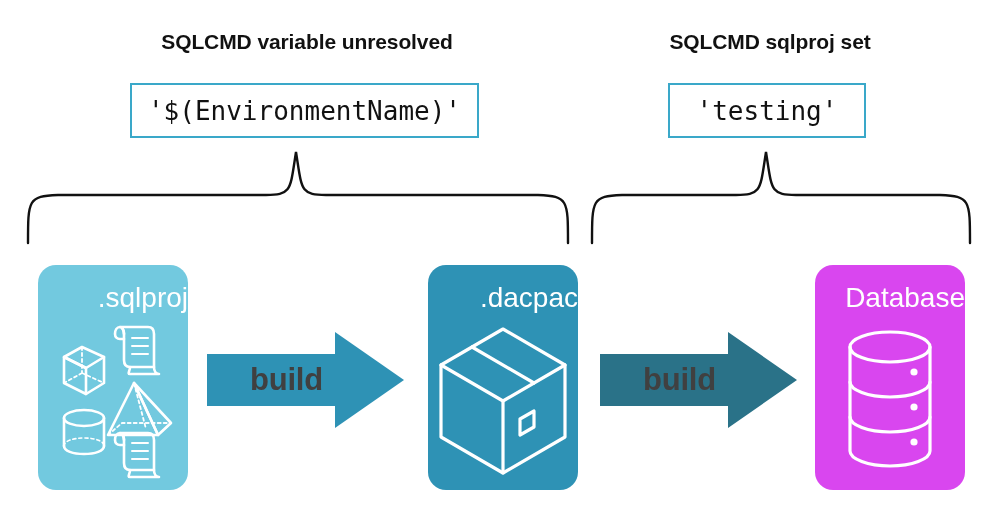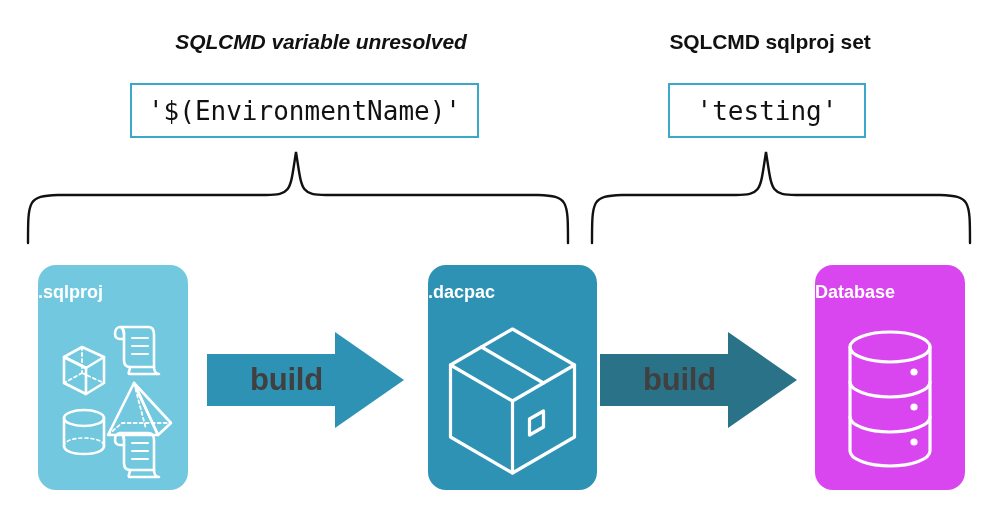--- a/index.html
+++ b/index.html
@@ -24,21 +24,21 @@
   .heading {
     position: absolute;
     font-family: "Liberation Sans", sans-serif;
     font-weight: bold;
     font-size: 21px;
     color: #111111;
     letter-spacing: -0.1px;
     white-space: nowrap;
     text-align: center;
   }
-  #heading-left  { left: 16px;   top: 30px; width: 610px; font-style: italic; }
+  #heading-left  { left: 2px;   top: 30px; width: 610px; }
   #heading-right { left: 580px; top: 30px; width: 380px; }
 
   
   .code-box {
     position: absolute;
     box-sizing: border-box;
     background: #ffffff;
     border: 2px solid #3aa8c9;
     display: flex;
     align-items: center;
@@ -66,36 +66,36 @@
     top: 265px;
     width: 150px;
     height: 225px;
     border-radius: 18px;
   }
   .stage-label {
     position: absolute;
     top: 17px;
     left: 0;
     width: 100%;
-    text-align: left;
-    font-family: "Liberation Sans", sans-serif;
-    font-weight: bold;
-    font-size: 18px;
+    text-align: right;
+    font-family: "Liberation Sans", sans-serif;
+    font-weight: normal;
+    font-size: 28px;
     color: #ffffff;
     white-space: nowrap;
   }
   .stage-art {
     position: absolute;
     left: 0;
     top: 50px;
     width: 100%;
     height: 172px;
   }
   #stage-sqlproj  { left: 38px;  background: #72c9df; }
-  #stage-dacpac   { left: 428px; background: #2e92b5; padding-left: 19px; }
+  #stage-dacpac   { left: 428px; background: #2e92b5; }
   #stage-database { left: 815px; background: #d946ef; }
 
   
   .arrow {
     position: absolute;
     top: 332px;
     width: 197px;
     height: 96px;
   }
   #arrow-build  { left: 207px; }

